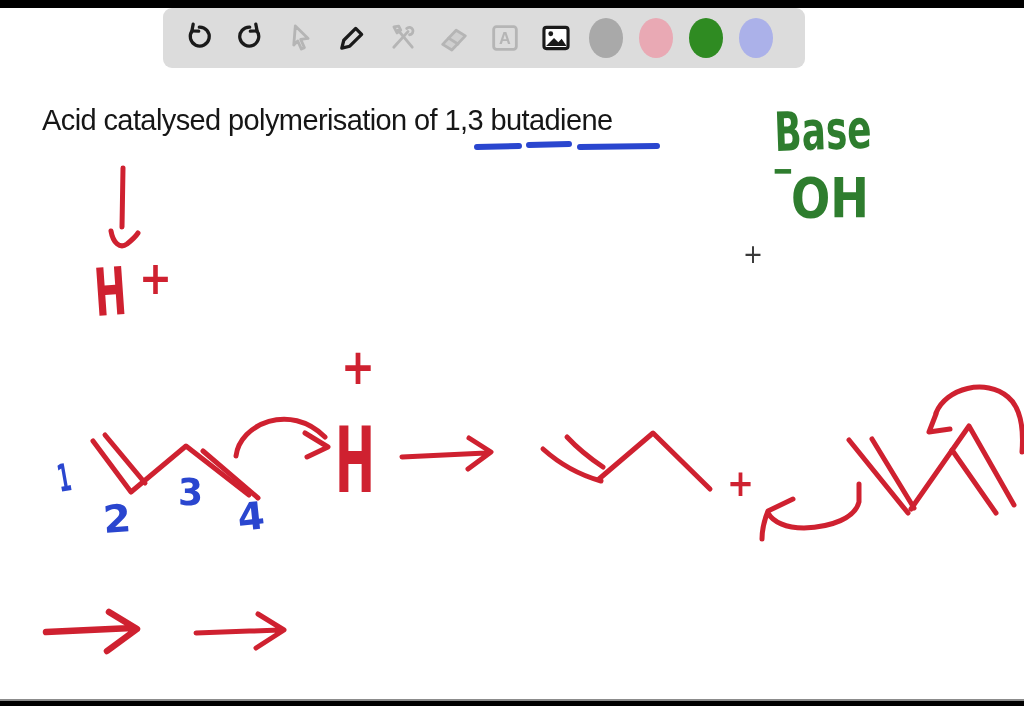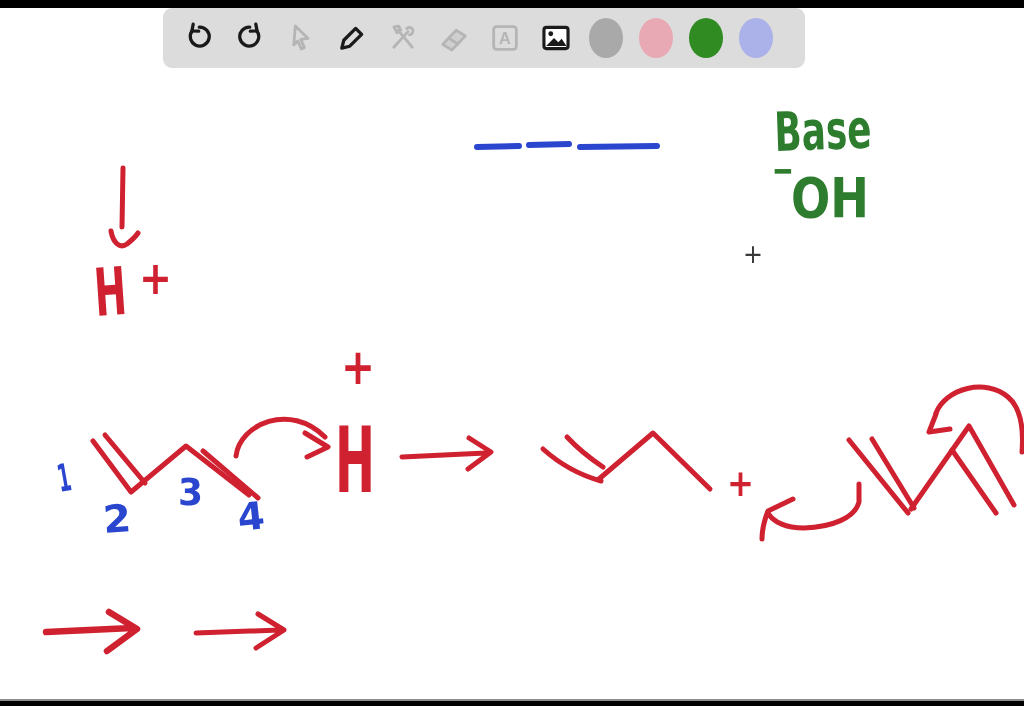--- a/index.html
+++ b/index.html
@@ -99,20 +99,21 @@
         <path d="M5 17.6 L10.6 12 L13.6 15 L16 12.6 L19.4 17.6 Z" fill="var(--icon-black)"></path>
       </svg>
     </button>
     <button class="swatch gray"></button>
     <button class="swatch pink"></button>
     <button class="swatch green"></button>
     <button class="swatch purple"></button>
   </div>
 
   <div class="canvas">
+    <div class="page-title">Acid catalysed polymerisation of 1,3 butadiene</div>
 
     <svg class="ink" viewBox="0 0 1024 706">
 
       <path class="blue" d="M477,147 L519,146 M529,145 L569,144 M580,147 L657,146"></path>
 
       <path class="red" d="M123,168 L122,227 M111,231 C113,243 120,249 127,244 C132,240 136,236 138,233"></path>
 
       <text class="t-red" x="96" y="316" font-size="66" font-weight="bold" textLength="32" lengthAdjust="spacingAndGlyphs" transform="rotate(-4 96 316)">H</text>
       <text class="t-red" x="139" y="294" font-size="46" font-weight="bold" textLength="33" lengthAdjust="spacingAndGlyphs">+</text>
 

